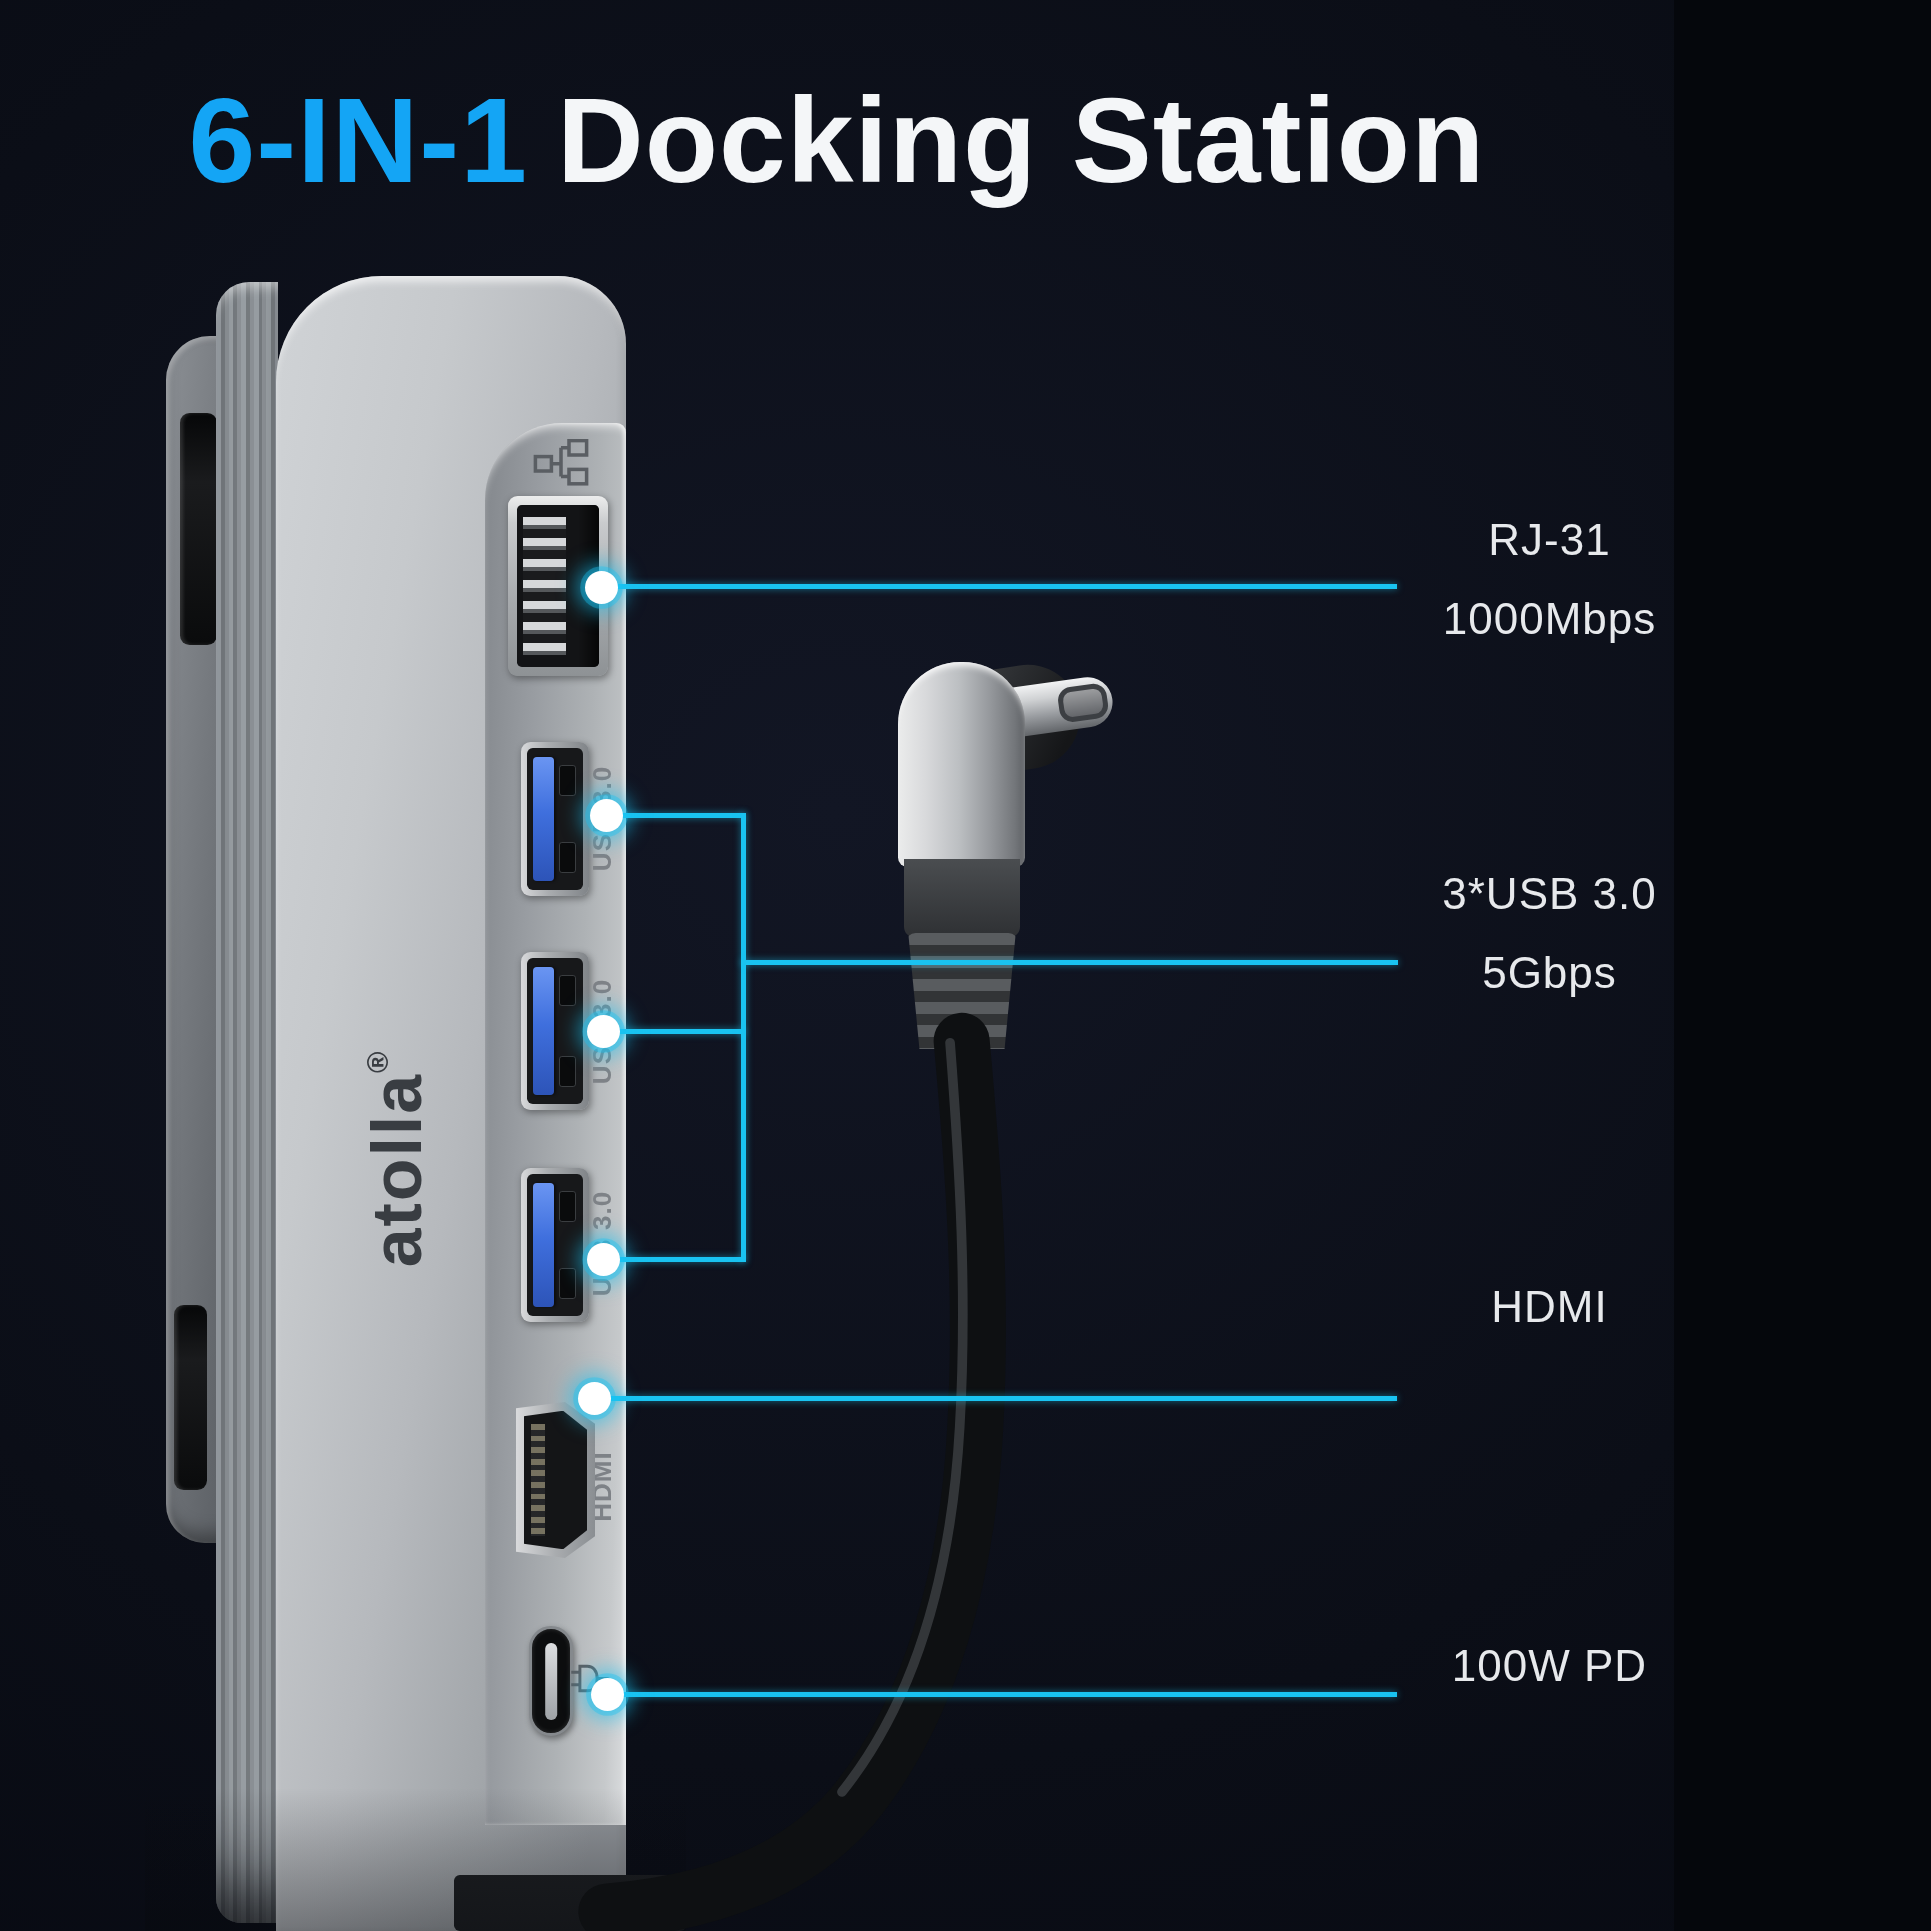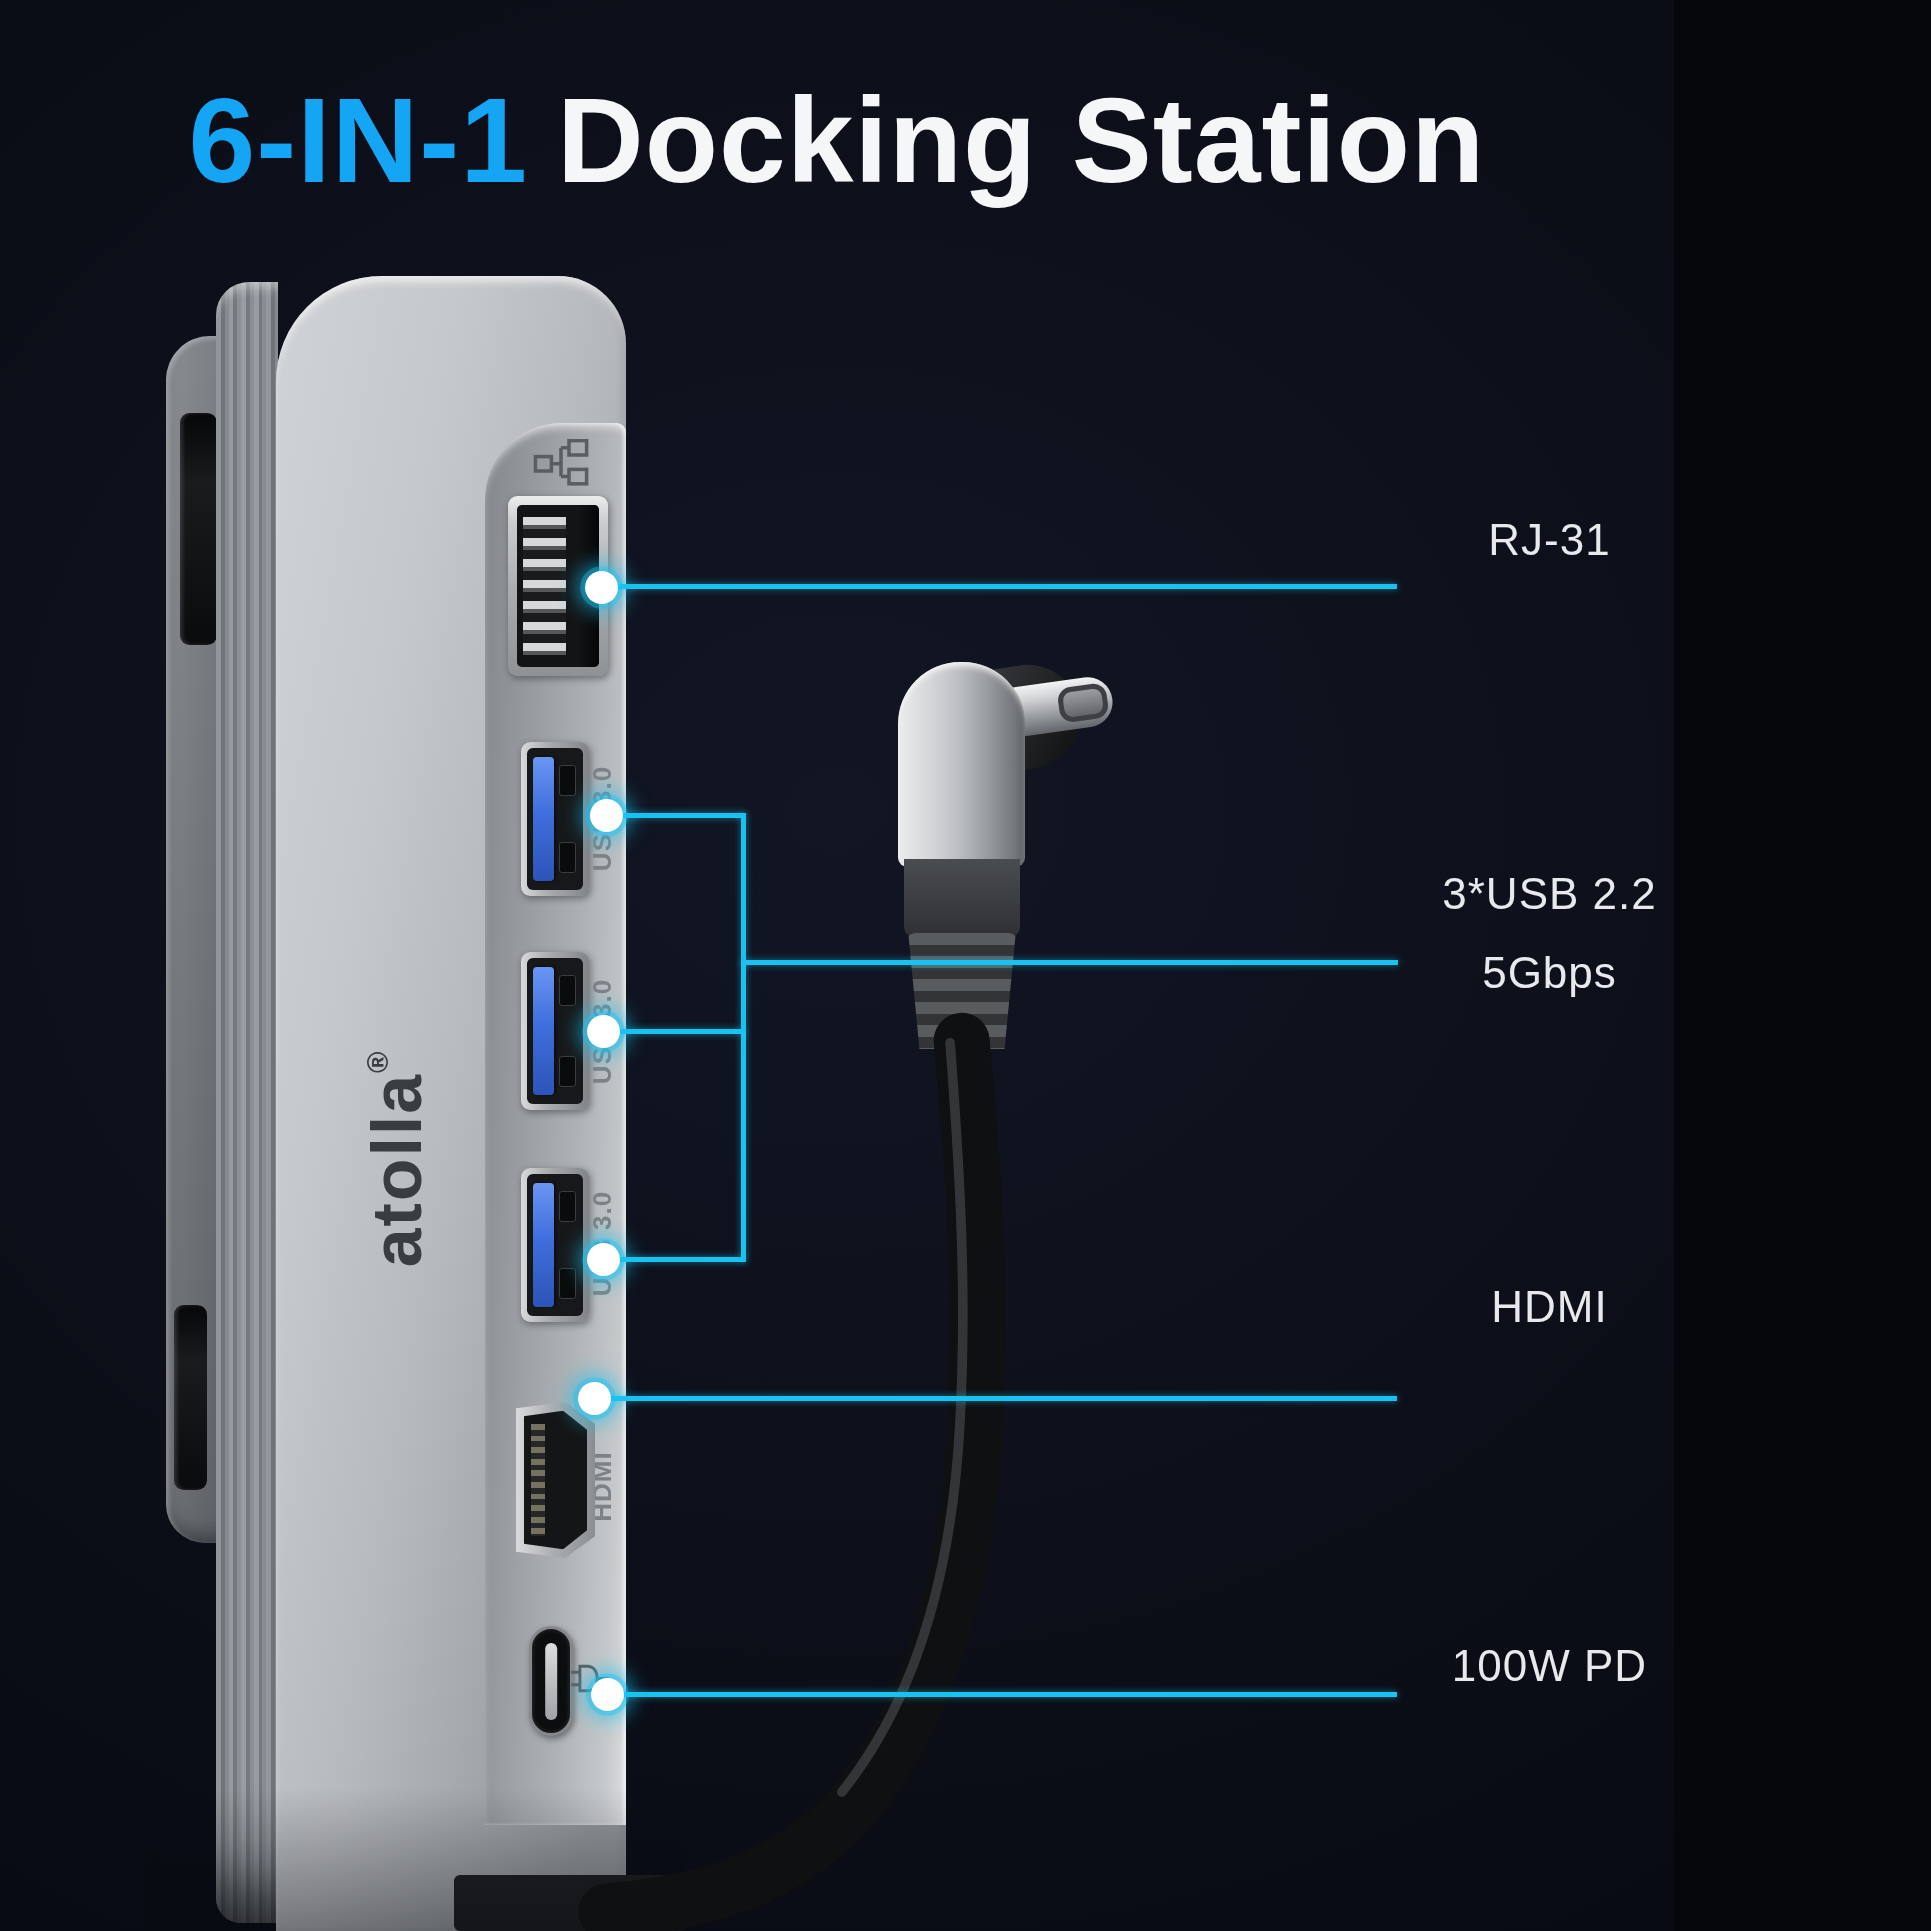--- a/index.html
+++ b/index.html
@@ -222,23 +222,24 @@
 
   <div class="dot d-rj45"></div>
   <div class="dot d-u1"></div>
   <div class="dot d-u2"></div>
   <div class="dot d-u3"></div>
   <div class="dot d-hdmi"></div>
   <div class="dot d-usbc"></div>
 
   <div class="callout-label lab-rj45">
     <div>RJ-31</div>
+    <div>1000Mbps</div>
   </div>
   <div class="callout-label lab-usb">
-    <div>3*USB 2.2</div>
+    <div>3*USB 3.0</div>
     <div>5Gbps</div>
   </div>
   <div class="callout-label lab-hdmi">
     <div>HDMI</div>
   </div>
   <div class="callout-label lab-usbc">
     <div>100W PD</div>
   </div>
 
 </div>

